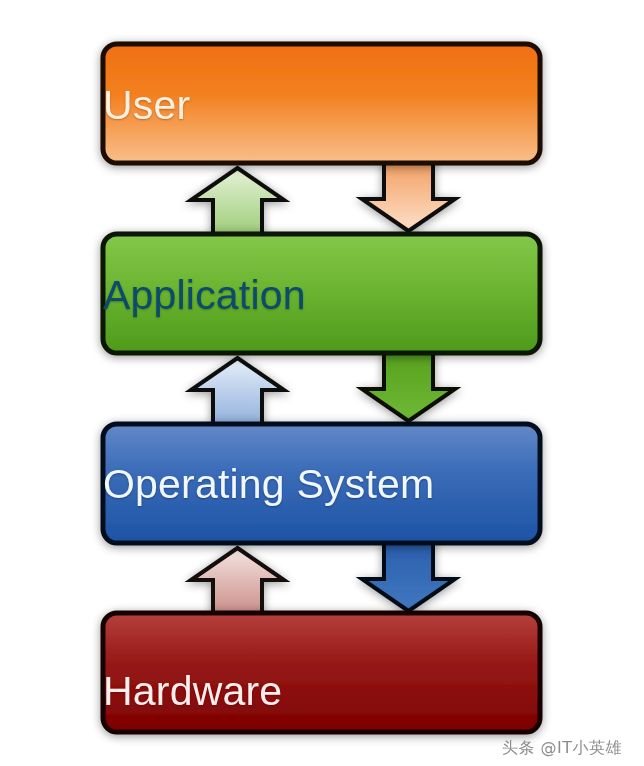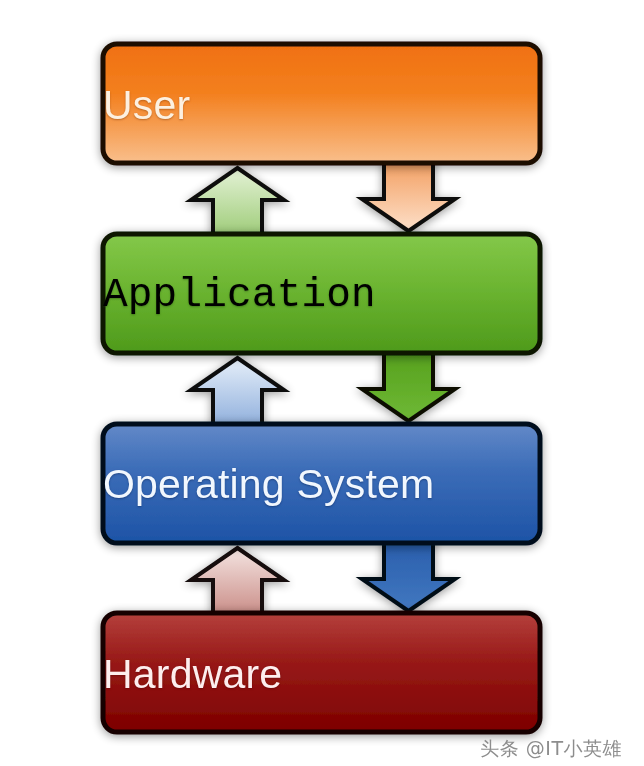--- a/index.html
+++ b/index.html
@@ -37,30 +37,30 @@
     font-family: "Liberation Sans", sans-serif;
     font-weight: normal;
     font-size: 41px;
     line-height: 41px;
     letter-spacing: 0.2px;
     pointer-events: none;
     white-space: nowrap;
   }
 
   .label-user        { top: 85px;  color: #fdf0e0; text-shadow: 0 1px 2px rgba(120,50,0,0.45); }
-  .label-application { top: 275px; color: #000000; text-shadow: 0 1px 2px rgba(30,70,10,0.45); font-family: Liberation Mono, monospace; }
+  .label-application { top: 275px; color: #0c4a6e; text-shadow: 0 1px 2px rgba(30,70,10,0.45); }
   .label-os          { top: 464px; color: #f1f7fe; text-shadow: 0 1px 2px rgba(10,35,85,0.5); }
-  .label-hardware    { top: 654px; color: #fdeeee; text-shadow: 0 1px 2px rgba(85,5,5,0.5); }
+  .label-hardware    { top: 671px; color: #fdeeee; text-shadow: 0 1px 2px rgba(85,5,5,0.5); }
 
   #watermark {
     position: absolute;
     right: 22px;
     bottom: 8px;
     font-family: "DejaVu Sans", sans-serif;
-    font-size: 19px;
+    font-size: 16px;
     line-height: 20px;
     color: #8d8d8d;
     letter-spacing: 0.5px;
     white-space: nowrap;
     margin-left: 16px;
   }
 </style>
 </head>
 <body>
 

